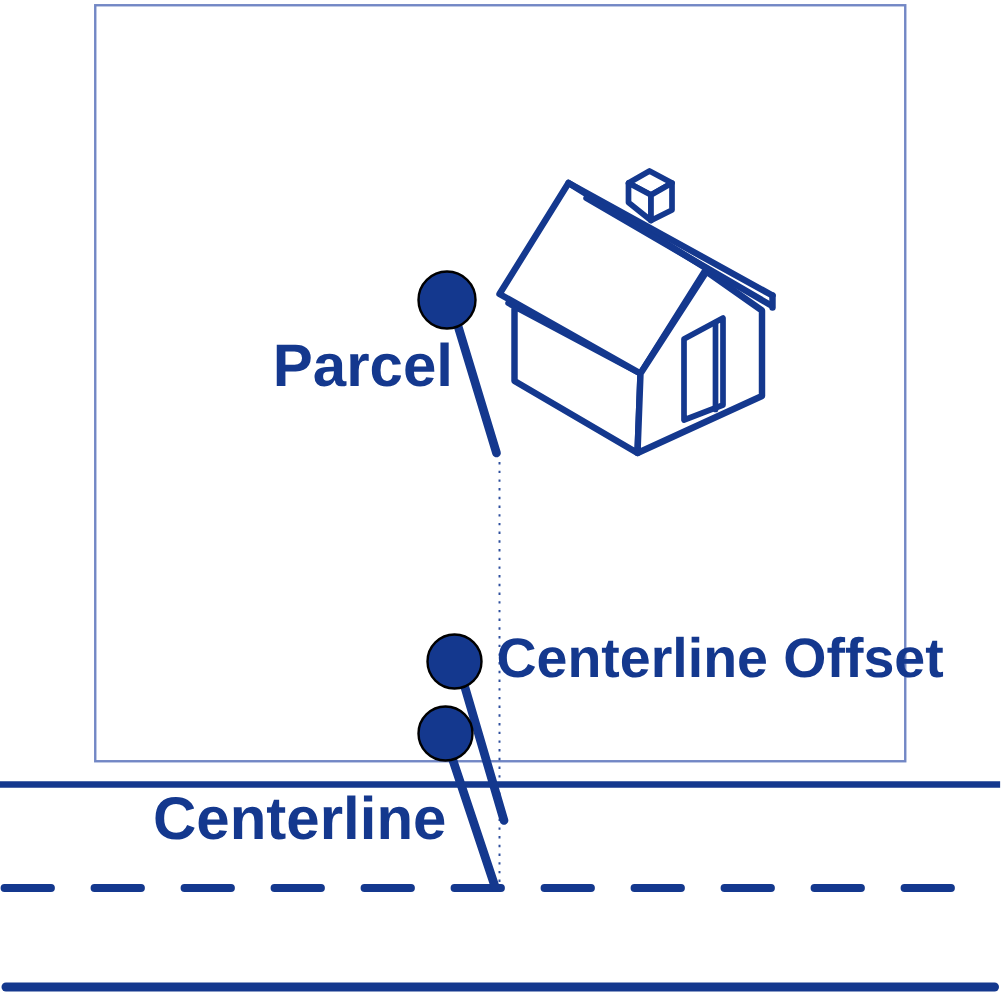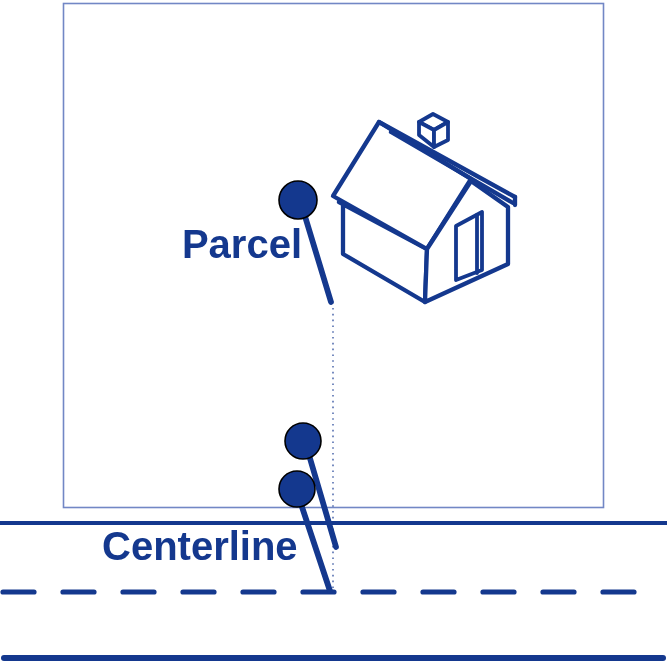--- a/index.html
+++ b/index.html
@@ -77,16 +77,17 @@
 
     <circle cx="298" cy="200" r="19" stroke="#000000" stroke-width="1.6" fill="#14388E"></circle>
     <circle cx="303" cy="441" r="18" stroke="#000000" stroke-width="1.6" fill="#14388E"></circle>
     <circle cx="297" cy="489" r="18" stroke="#000000" stroke-width="1.6" fill="#14388E"></circle>
   </svg>
 
   <div class="label label-parcel-centroid">
     <div>Parcel</div>
   </div>
 
+  <div class="label label-centerline-offset">Centerline Offset</div>
 
   <div class="label label-centerline">Centerline</div>
 
 </div>
 
 </body></html>

